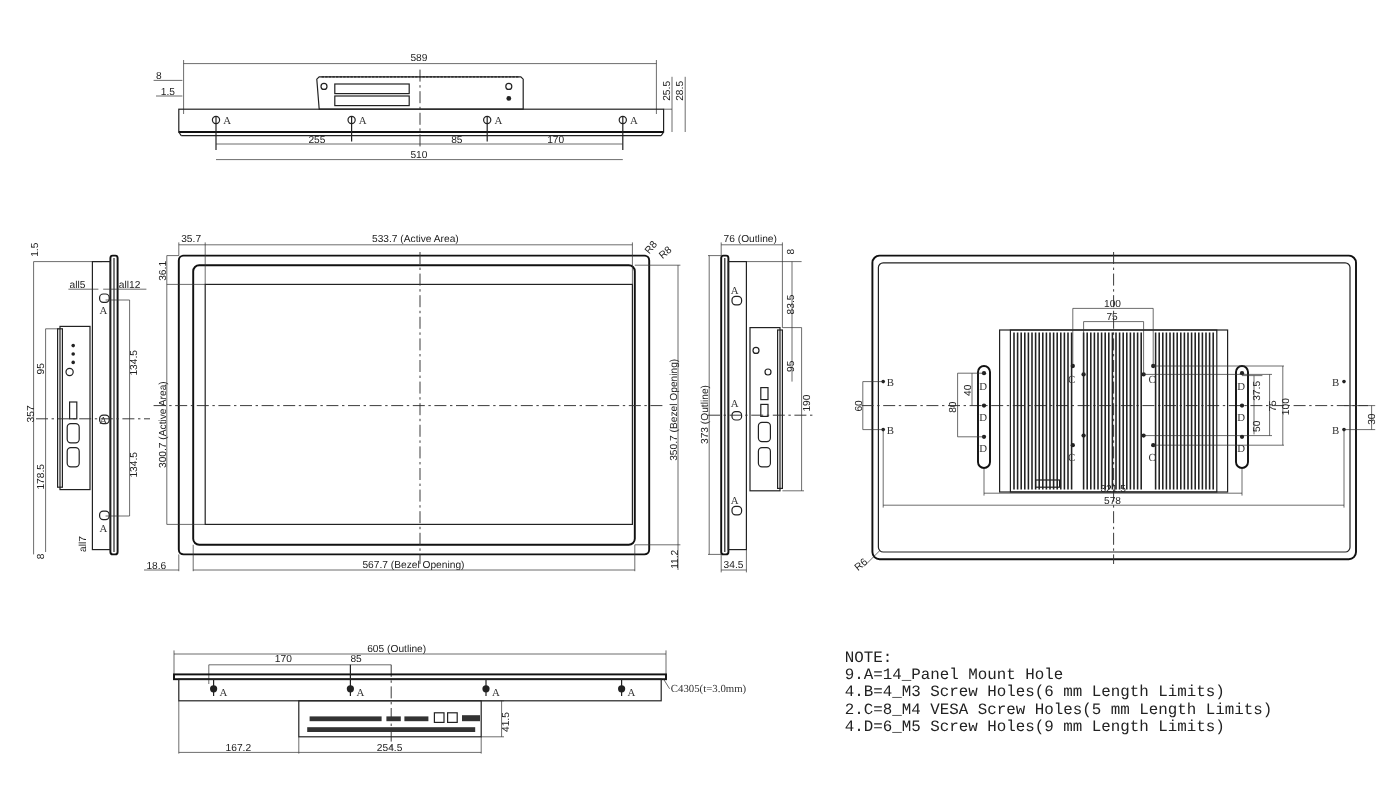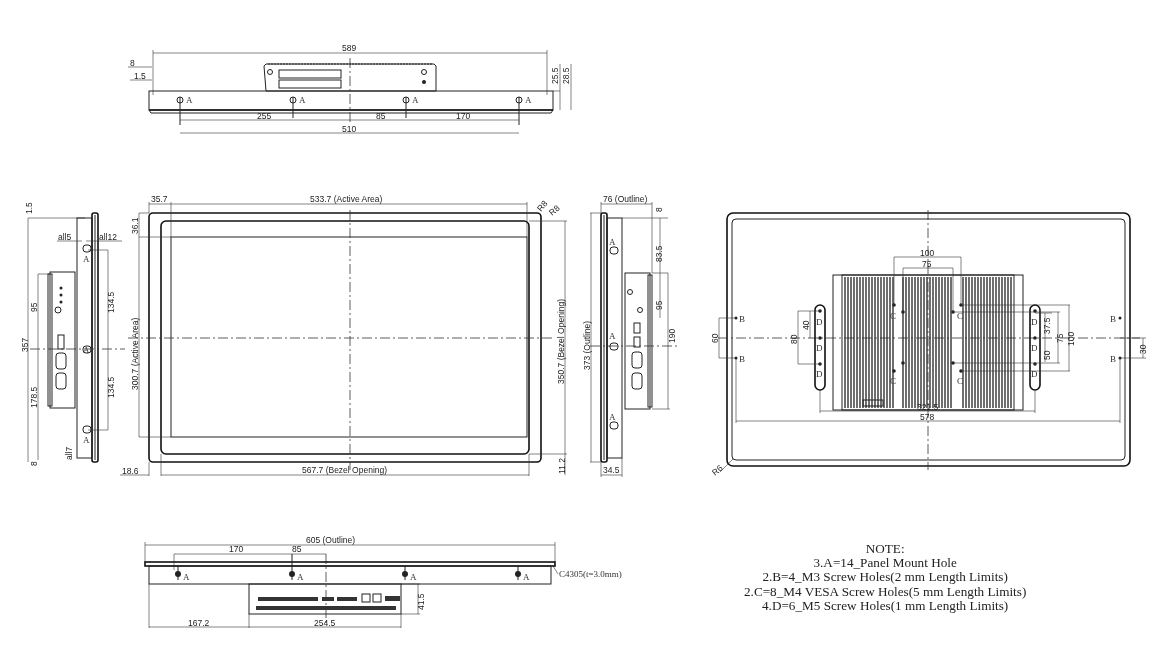--- a/index.html
+++ b/index.html
@@ -1,20 +1,20 @@
 <!DOCTYPE html>
 <html><head>
 <meta charset="utf-8">
 <style>
   html,body{margin:0;padding:0;background:#fff;}
   body{width:1156px;height:661px;position:relative;overflow:hidden;font-family:"Liberation Sans",sans-serif;color:#222;}
   svg{position:absolute;left:0;top:0;}
   .t{font-family:"Liberation Sans",sans-serif;font-size:8.5px;fill:#222;}
   .ts{font-family:"Liberation Serif",serif;font-size:9px;fill:#333;}
-  .note{position:absolute;left:744px;top:542px;font-family:Liberation Serif, serif;font-size:13.2px;line-height:14.2px;color:#222;text-align:center;}
+  .note{position:absolute;left:704px;top:542px;font-family:Liberation Mono, monospace;font-size:13.2px;line-height:14.2px;color:#222;}
   .note div{white-space:nowrap;}
   .ln{stroke:#222;fill:none;stroke-width:1;}
   .lt{stroke:#333;fill:none;stroke-width:0.6;}
   .thick{stroke:#111;fill:none;stroke-width:1.6;}
   .cl{stroke:#333;fill:none;stroke-width:0.8;stroke-dasharray:10 3 2 3;}
 </style>
 </head>
 <body>
 
 <svg width="1156" height="661" viewBox="0 0 1156 661">
@@ -349,17 +349,17 @@
     <line class="lt" x1="401" y1="614" x2="401" y2="628"></line>
     <line class="lt" x1="149" y1="627" x2="249" y2="627"></line>
     <line class="lt" x1="249" y1="627" x2="401" y2="627"></line>
     <text class="t" x="188" y="626">167.2</text>
     <text class="t" x="314" y="626">254.5</text>
   </g>
 </svg>
 
 <div class="note">
   <div>NOTE:</div>
-  <div>3.A=14_Panel Mount Hole</div>
-  <div>2.B=4_M3 Screw Holes(2 mm Length Limits)</div>
+  <div>9.A=14_Panel Mount Hole</div>
+  <div>4.B=4_M3 Screw Holes(6 mm Length Limits)</div>
   <div>2.C=8_M4 VESA Screw Holes(5 mm Length Limits)</div>
-  <div>4.D=6_M5 Screw Holes(1 mm Length Limits)</div>
+  <div>4.D=6_M5 Screw Holes(9 mm Length Limits)</div>
 </div>
 
 </body></html>

